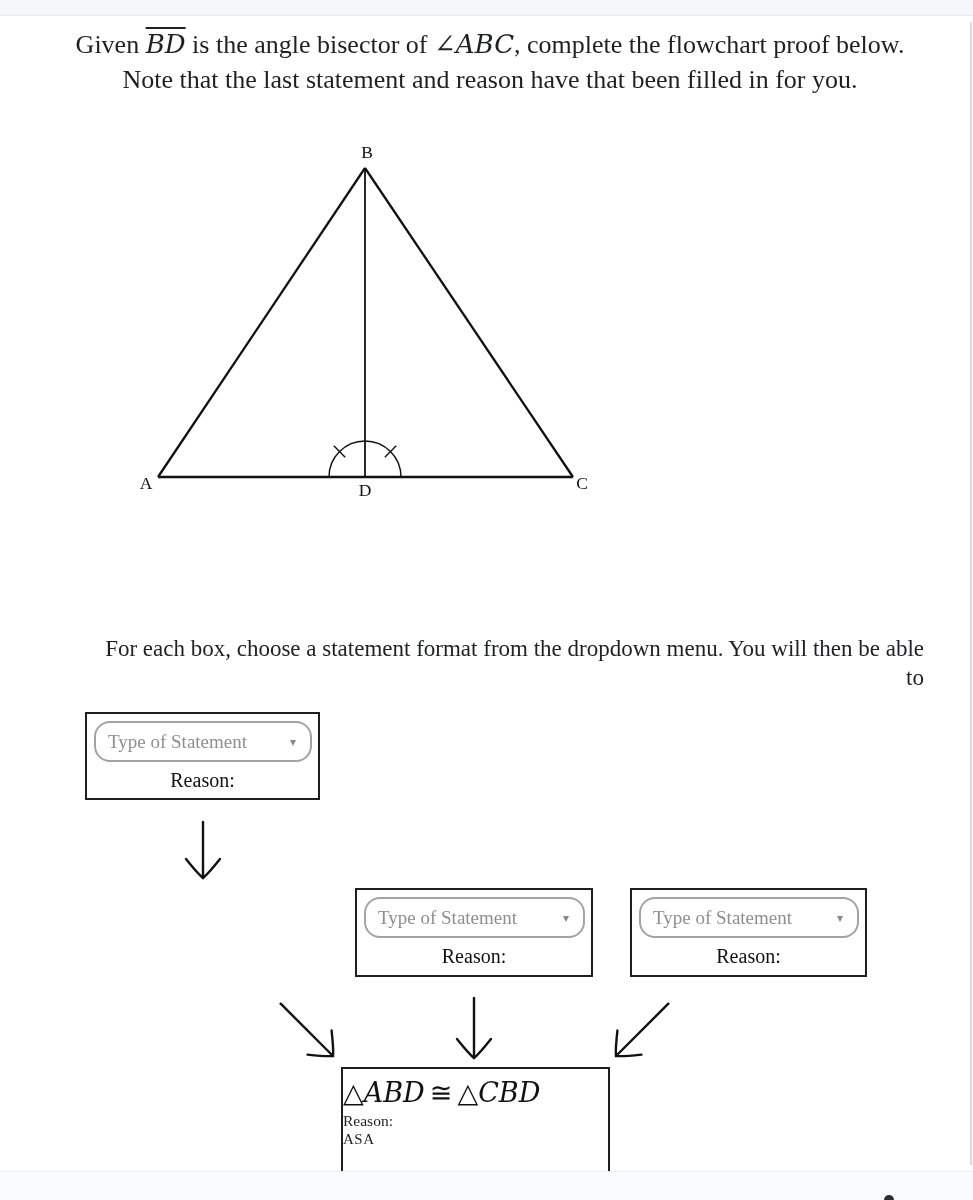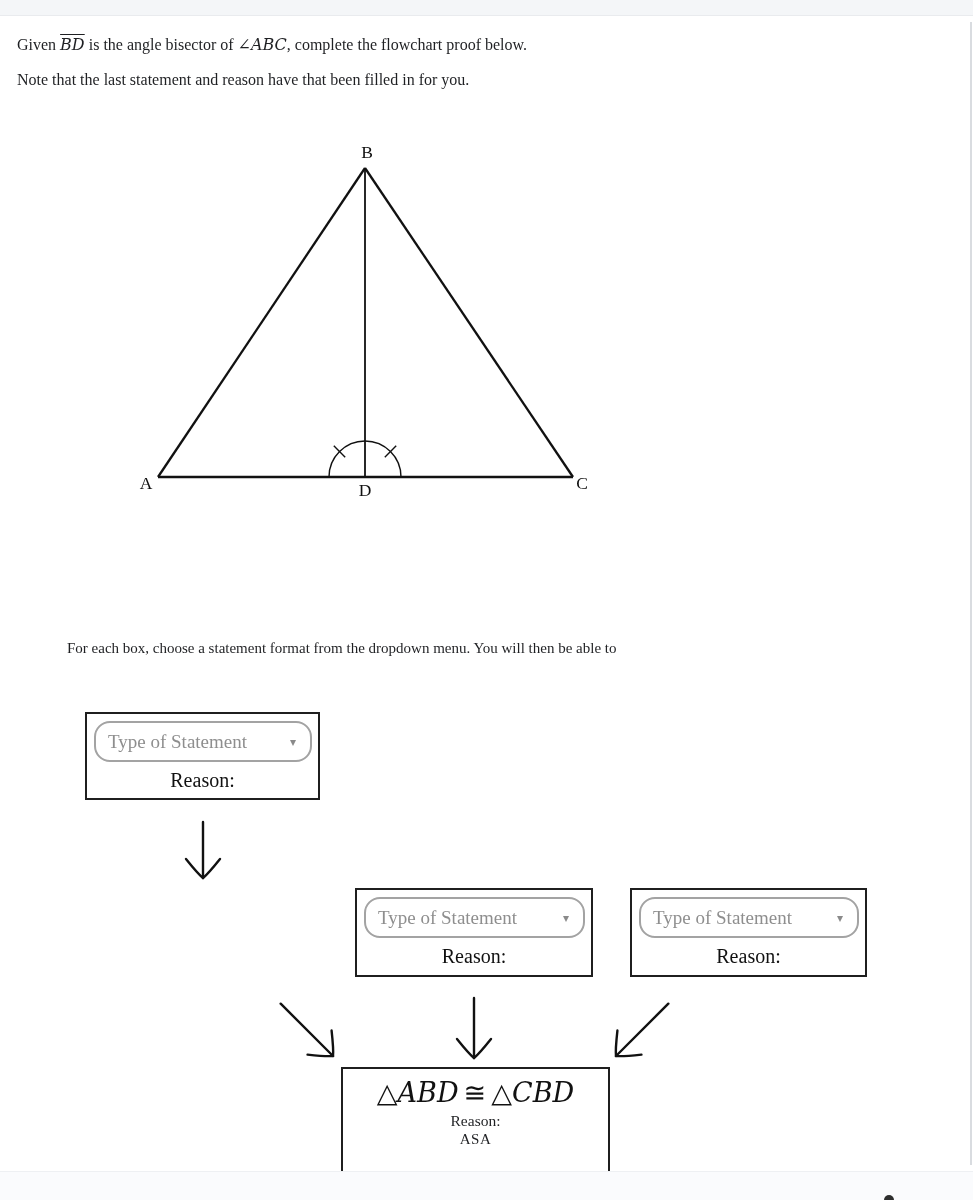--- a/index.html
+++ b/index.html
@@ -31,31 +31,32 @@
   }
   .help-peek {
     position: absolute; left: 884px; top: 1195px;
     width: 10px; height: 5px;
     background: #2e2e2e;
     border-radius: 5px 5px 0 0;
   }
   .prompt {
     position: absolute; left: 17px; top: 27px;
     width: 946px;
-    font-size: 16px; line-height: 35px;
+    font-size: 26px; line-height: 35px;
     color: #1f2023;
+    text-align: center;
   }
   .math { font-family: "DejaVu Serif", serif; font-style: italic; }
   .ovl { text-decoration: overline; }
   .bold { font-weight: normal; }
   .figure-svg { position: absolute; left: 100px; top: 140px; }
   .instructions {
-    position: absolute; left: 67px; top: 634px;
+    position: absolute; left: 84px; top: 634px;
     width: 840px;
-    font-size: 15px; line-height: 29px;
+    font-size: 23px; line-height: 29px; text-align: right;
   }
   .stmt-box {
     position: absolute;
     background: #ffffff;
     border: 2px solid #1f1f1f;
   }
   .box-1 { left: 85px;  top: 712px; width: 235px; height: 88px; }
   .box-2 { left: 355px; top: 888px; width: 238px; height: 89px; }
   .box-3 { left: 630px; top: 888px; width: 237px; height: 89px; }
   .dropdown {
@@ -83,21 +84,21 @@
     text-align: center;
     font-size: 20px; color: #111111;
   }
   .arrows-svg { position: absolute; left: 0; top: 810px; pointer-events: none; }
   .final-box {
     position: absolute; left: 341px; top: 1067px;
     width: 269px; height: 104px;
     border: 2px solid #1f1f1f;
     border-bottom: none;
     background: #ffffff;
-    text-align: center;
+    text-align: left;
   }
   .final-statement {
     margin-top: 8px;
     font-size: 27px;
     color: #111111;
     white-space: nowrap;
   }
   .final-statement .tri { font-style: normal; }
   .final-statement .cong { font-style: normal; margin: 0 5px; }
   .final-statement .nm { font-family: "DejaVu Serif", serif; font-style: italic; }

